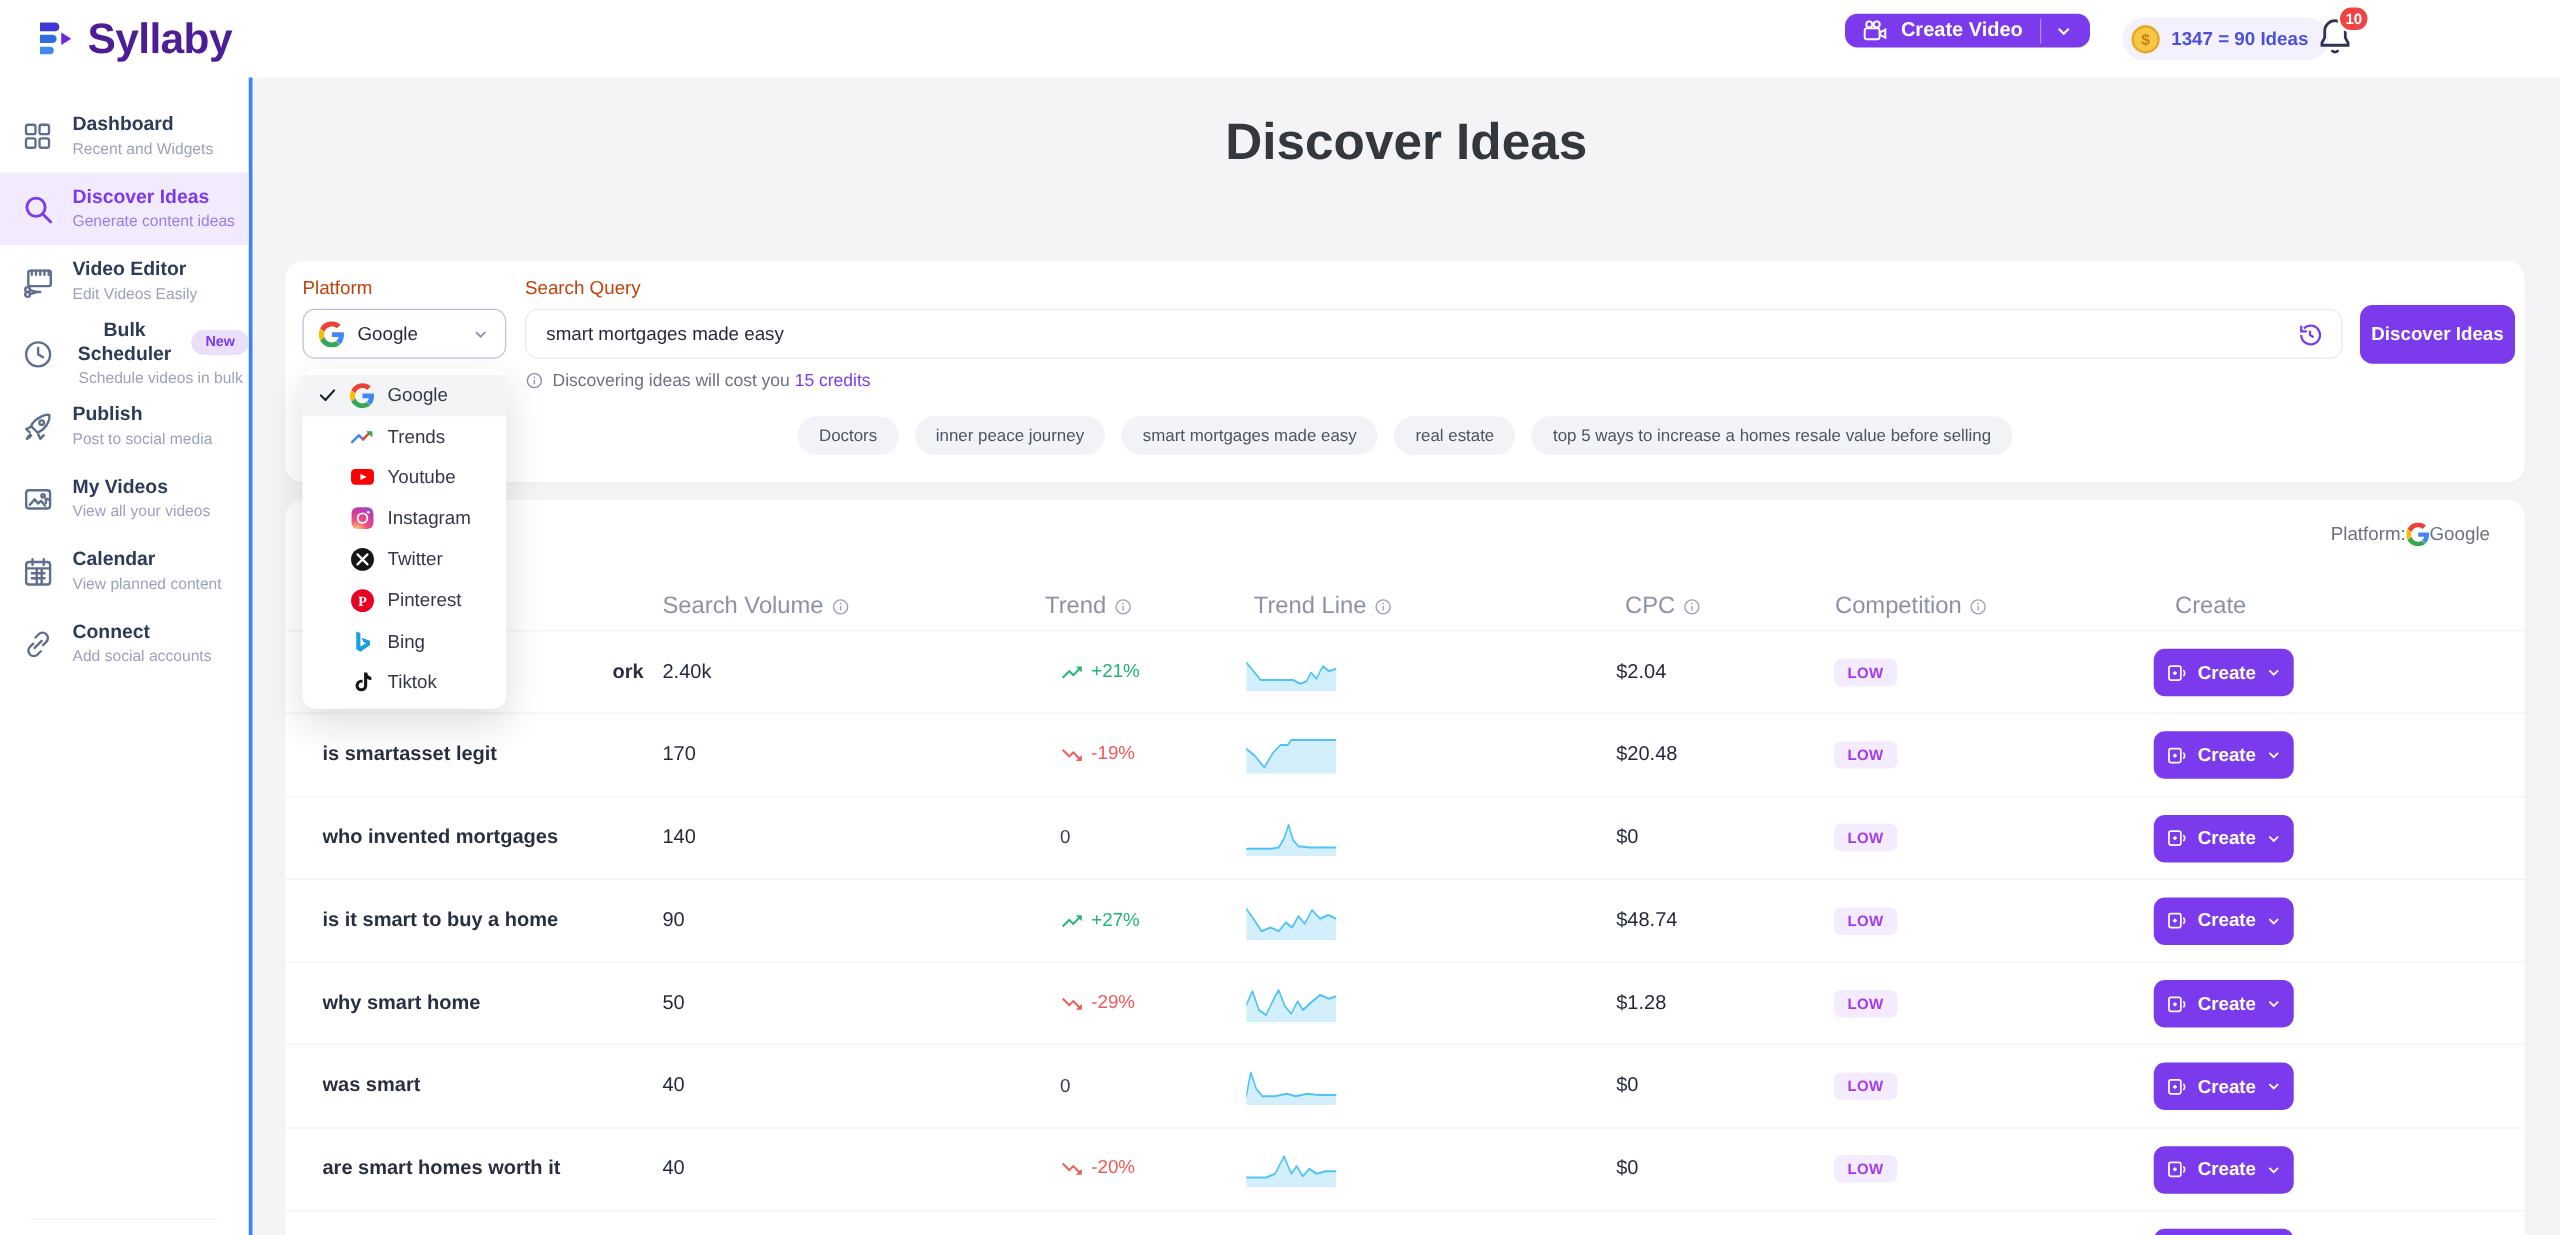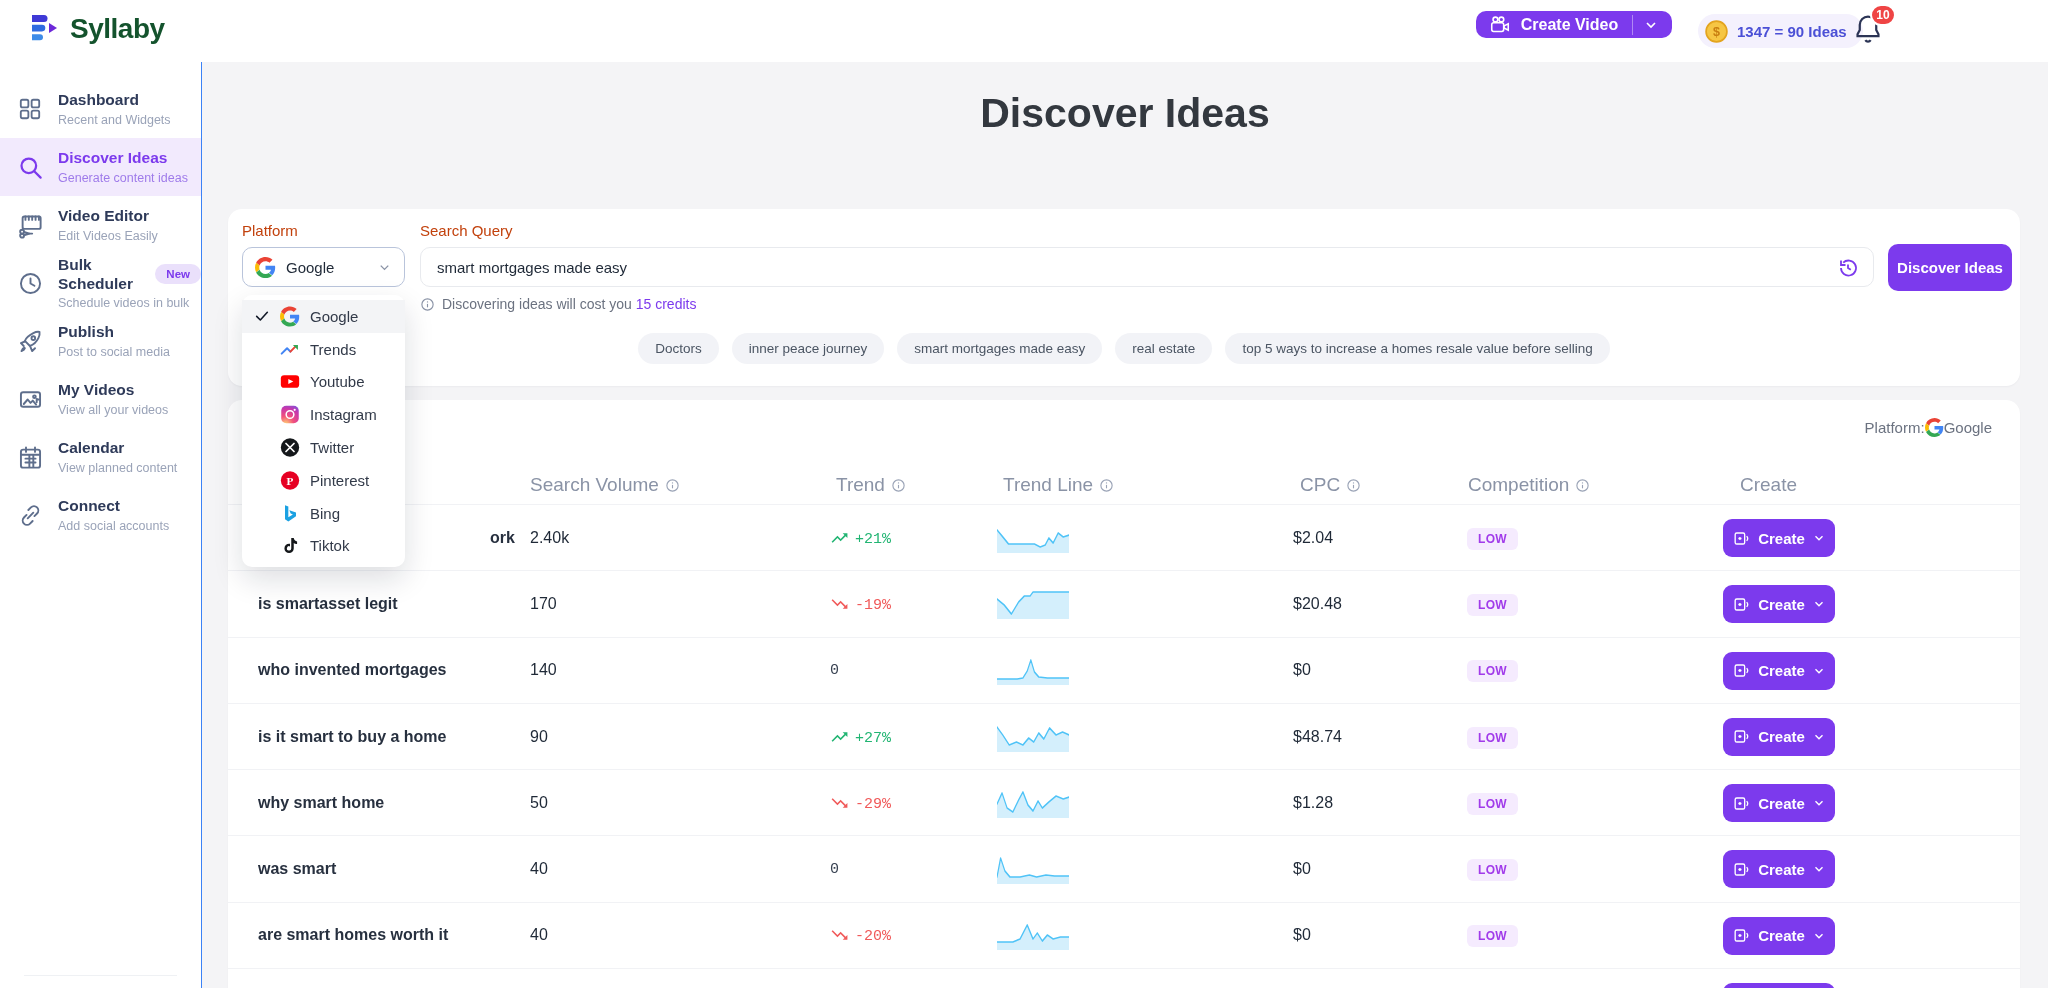--- a/index.html
+++ b/index.html
@@ -2,30 +2,30 @@
 <html><head>
 <meta charset="utf-8">
 <style>
   * { margin:0; padding:0; box-sizing:border-box; }
   html,body { width:2048px; height:988px; overflow:hidden; }
   body { font-family:"Liberation Sans", sans-serif; background:#F4F4F6; position:relative; color:#1F2937; }
 
   
   .topbar { position:absolute; left:0; top:0; width:2048px; height:62px; background:#fff; z-index:5; }
   .logo { position:absolute; left:26px; top:12px; display:flex; align-items:center; gap:10px; cursor:pointer; }
-  .logo-text { font-size:28px; font-weight:bold; color:#14532d; letter-spacing:-0.5px; }
+  .logo-text { font-size:34px; font-weight:bold; color:#4c1d95; letter-spacing:-0.5px; }
   .btn-create-video { position:absolute; left:1476px; top:11px; width:196px; height:27px; background:#7C3AED; border:none; border-radius:10px; color:#fff; font-size:16px; font-weight:600; display:flex; align-items:center; justify-content:center; gap:10px; cursor:pointer; font-family:inherit; }
   .btn-create-video .vdiv { width:1px; height:20px; background:rgba(255,255,255,.4); margin-left:4px; }
   .coin-pill { position:absolute; left:1698px; top:14px; height:34px; background:#F4F1FD; border-radius:17px; display:flex; align-items:center; gap:8px; padding:0 16px 0 6px; cursor:pointer; }
   .coin-pill span { font-size:15px; font-weight:600; color:#4B50D6; }
   .bell-wrap { position:absolute; left:1852px; top:12px; width:36px; height:38px; cursor:pointer; }
   .bell-badge { position:absolute; left:18px; top:-8px; min-width:26px; height:22px; background:#EF4444; border:2px solid #fff; border-radius:12px; color:#fff; font-size:12px; font-weight:bold; display:flex; align-items:center; justify-content:center; padding:0 4px; }
 
   
-  .sidebar { position:absolute; left:0; top:0; width:202px; height:988px; background:#fff; z-index:4; border-right:1px solid #3b82f6; }
+  .sidebar { position:absolute; left:0; top:0; width:202px; height:988px; background:#fff; z-index:4; border-right:3px solid #3b82f6;text-align:center; }
   .side-list { position:absolute; top:80px; left:0; width:100%; }
   .side-item { height:58px; display:flex; align-items:center; gap:13px; padding-left:15px; cursor:pointer; color:#5E6E8C; }
   .side-item .sicon { width:30px; height:30px; flex:0 0 30px; display:flex; align-items:center; justify-content:center; }
   .side-item .stitle { font-size:15.5px; font-weight:bold; color:#2E3A59; line-height:1.25; display:flex; align-items:center; }
   .side-item .ssub { font-size:12.5px; color:#9AA3B8; line-height:1.3; }
   .side-item.active { background:#F2EAFD; color:#7C3AED; }
   .side-item.active .stitle { color:#7C3AED; }
   .side-item.active .ssub { color:#9F7BEA; }
   .new-badge { background:#EAE0FB; color:#7C3AED; font-size:11.5px; font-weight:bold; border-radius:12px; padding:3px 11px; margin-left:12px; }
   .side-bottom-line { position:absolute; bottom:12px; left:24px; right:24px; height:1px; background:#EFF1F4; }
@@ -55,21 +55,21 @@
   .card-table { left:26px; top:338px; width:1792px; height:680px; }
   .table-platform { position:absolute; right:28px; top:18px; display:flex; align-items:center; gap:0; font-size:15px; color:#6B7280; }
   .thead { position:absolute; left:0; top:64px; width:100%; height:40px; }
   .th { position:absolute; top:10px; display:flex; align-items:center; gap:6px; font-size:19px; color:#8A93A6; }
   .trow { position:relative; height:66.3px; border-top:1px solid #F1F2F5; }
   .rows { position:absolute; left:0; top:104px; width:100%; }
   .cell { position:absolute; top:50%; transform:translateY(-50%); font-size:16px; color:#1F2937; }
   .c-key { left:30px; width:330px; font-weight:bold; color:#27303F; white-space:nowrap; overflow:hidden; }
   .c-key.partial { padding-left:232px; }
   .c-vol { left:302px; }
-  .c-trend { left:602px; display:flex; align-items:flex-end; gap:6px; font-size:15px;font-family:Liberation Mono, monospace; }
+  .c-trend { left:620px; display:flex; align-items:flex-start; gap:6px; font-size:15px; }
   .c-trend.up { color:#22B573; }
   .c-trend.down { color:#F05A5A; }
   .c-trend.flat { color:#374151; }
   .c-spark { left:769px; width:72px; height:30px; }
   .c-cpc { left:1065px; }
   .c-comp { left:1239px; }
   .badge-low { background:#F5EBFE; color:#A13BEA; font-size:12px; font-weight:bold; border-radius:6px; padding:4px 11px; letter-spacing:.3px; }
   .btn-row-create { position:absolute; left:1495px; top:14px; width:112px; height:38px; background:#7C3AED; border:none; border-radius:9px; color:#fff; font-size:15px; font-weight:600; display:flex; align-items:center; justify-content:center; gap:7px; cursor:pointer; font-family:inherit; }
 
   

